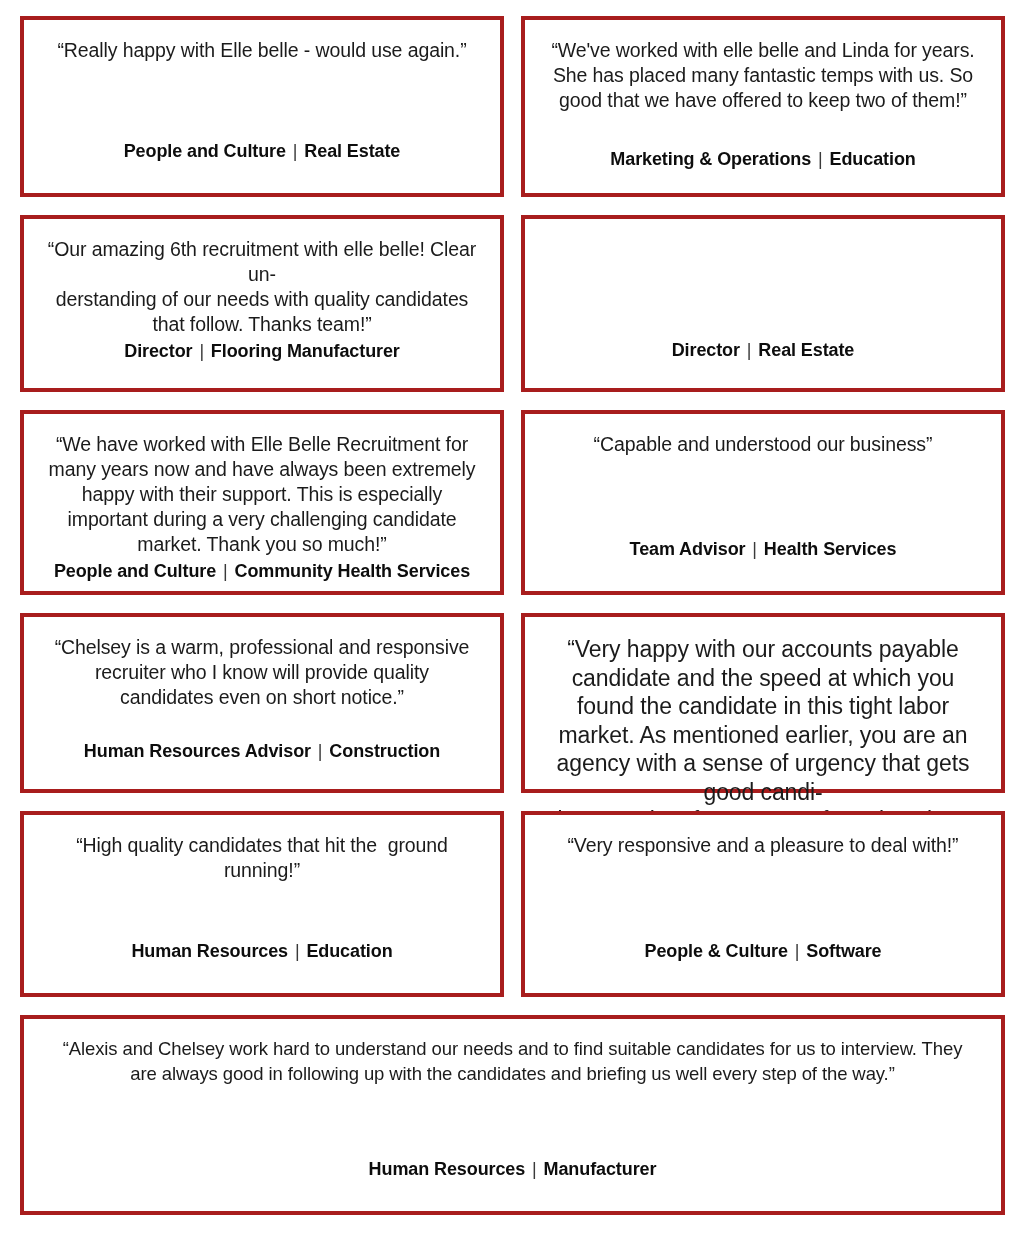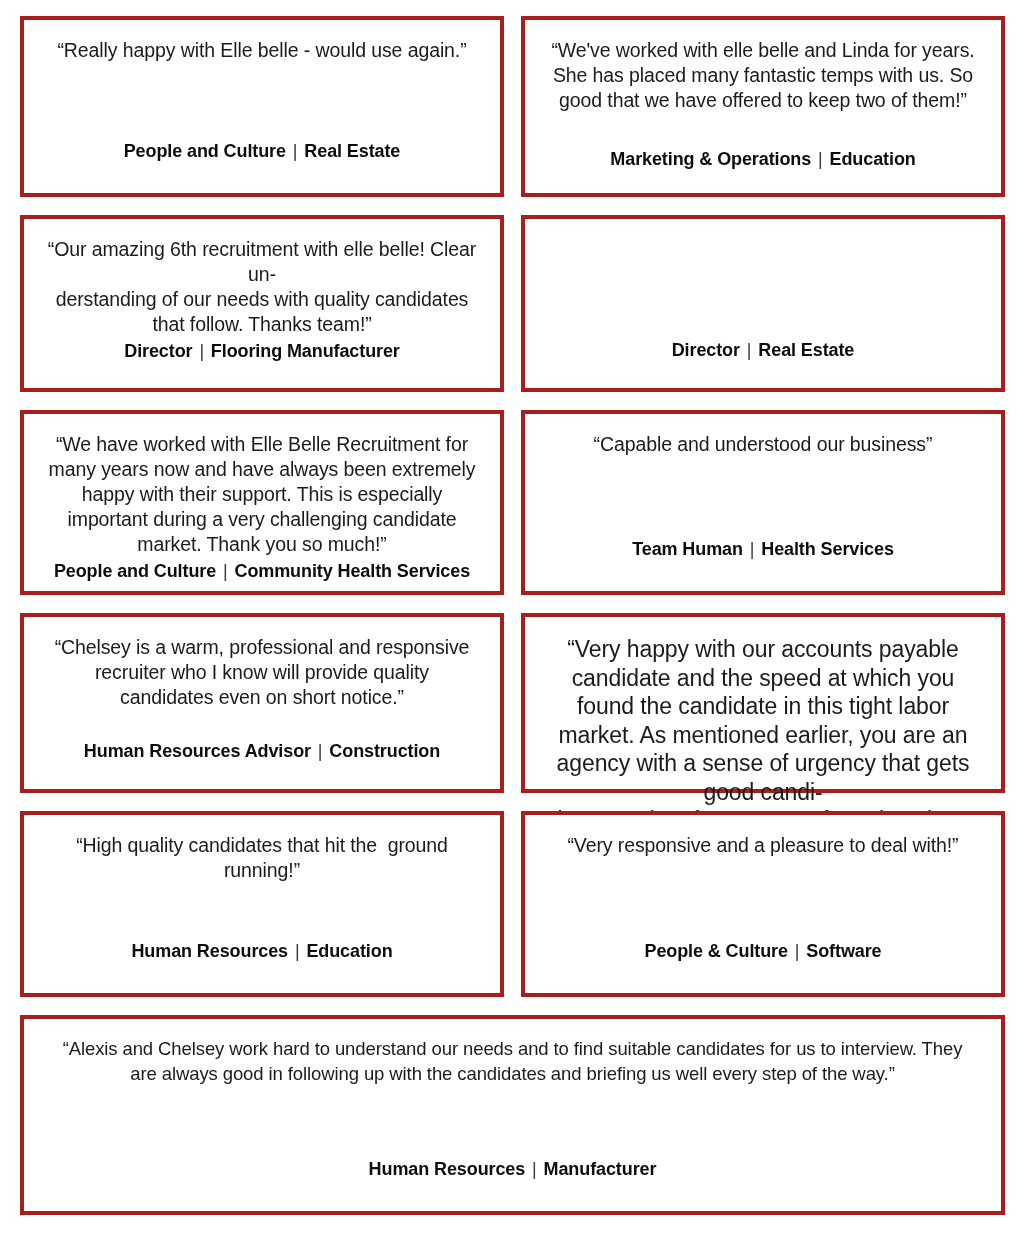--- a/index.html
+++ b/index.html
@@ -153,21 +153,21 @@
       <div class="attribution attr-pad-sm">
         <span>People and Culture</span>
         <span class="sep">|</span>
         <span>Community Health Services</span>
       </div>
     </div>
     <div class="card half h-185">
       <div class="quote">“Capable and understood our business”</div>
       <div class="spacer"></div>
       <div class="attribution attr-pad-lg">
-        <span>Team Human</span>
+        <span>Team Advisor</span>
         <span class="sep">|</span>
         <span>Health Services</span>
       </div>
     </div>
   </div>
 
   <div class="row">
     <div class="card half h-180b">
       <div class="quote">“Chelsey is a warm, professional and responsive recruiter who I know will provide quality candidates even on short notice.”</div>
       <div class="spacer"></div>

